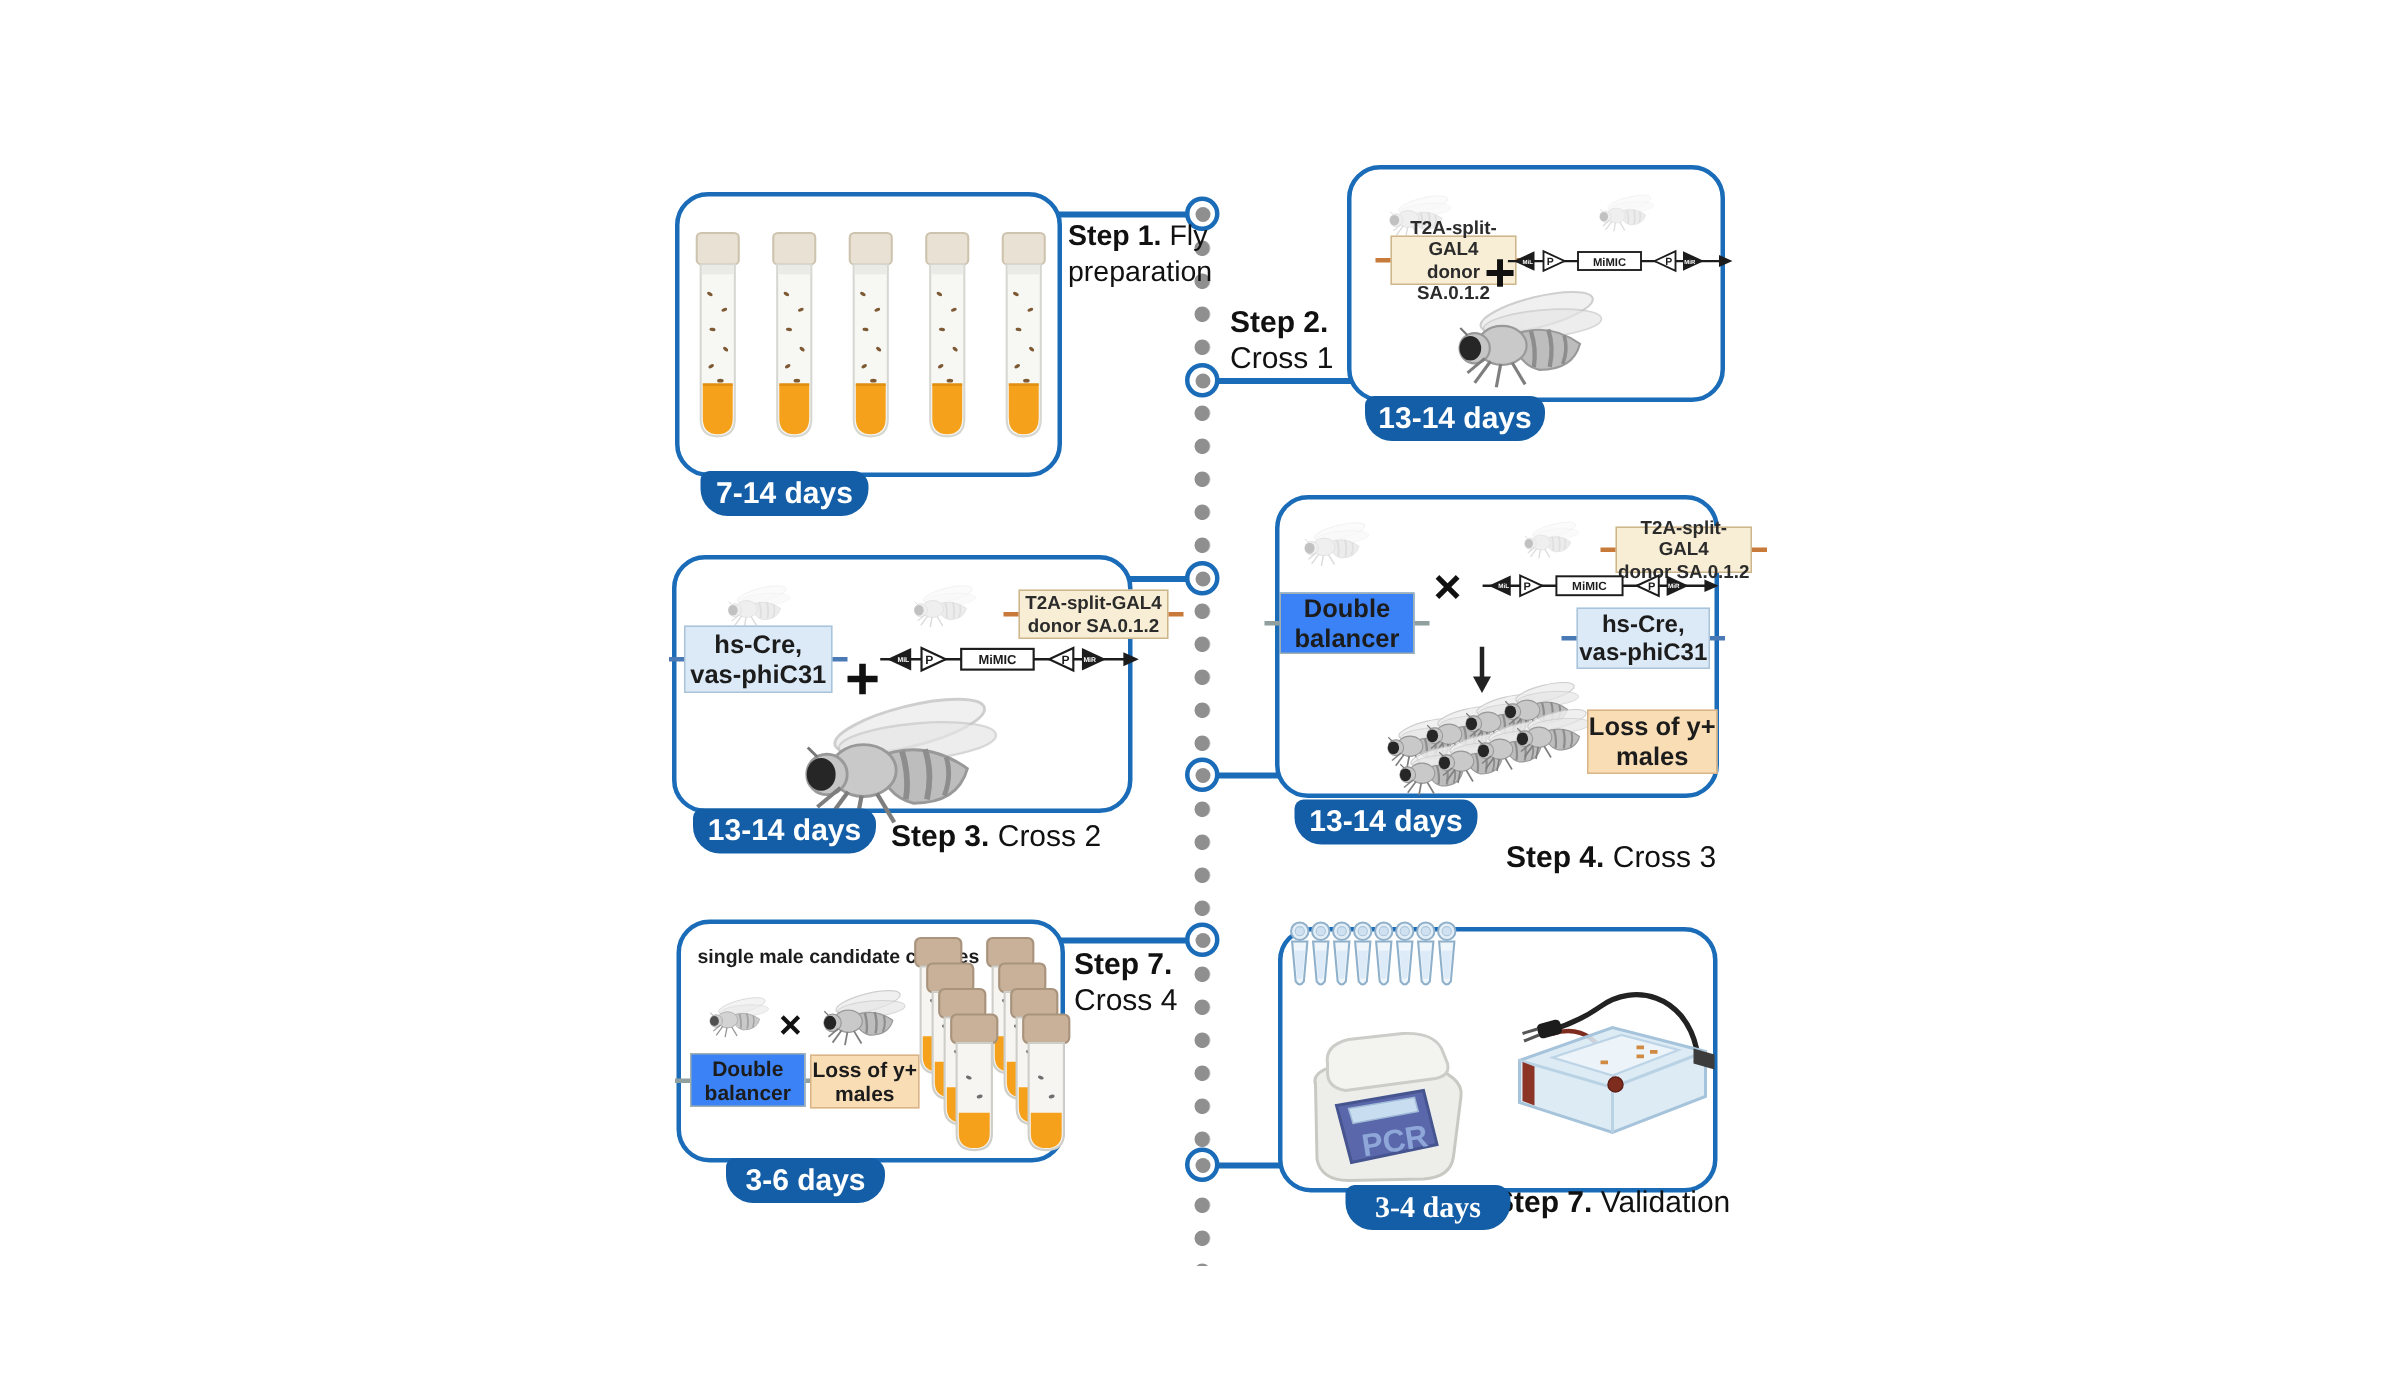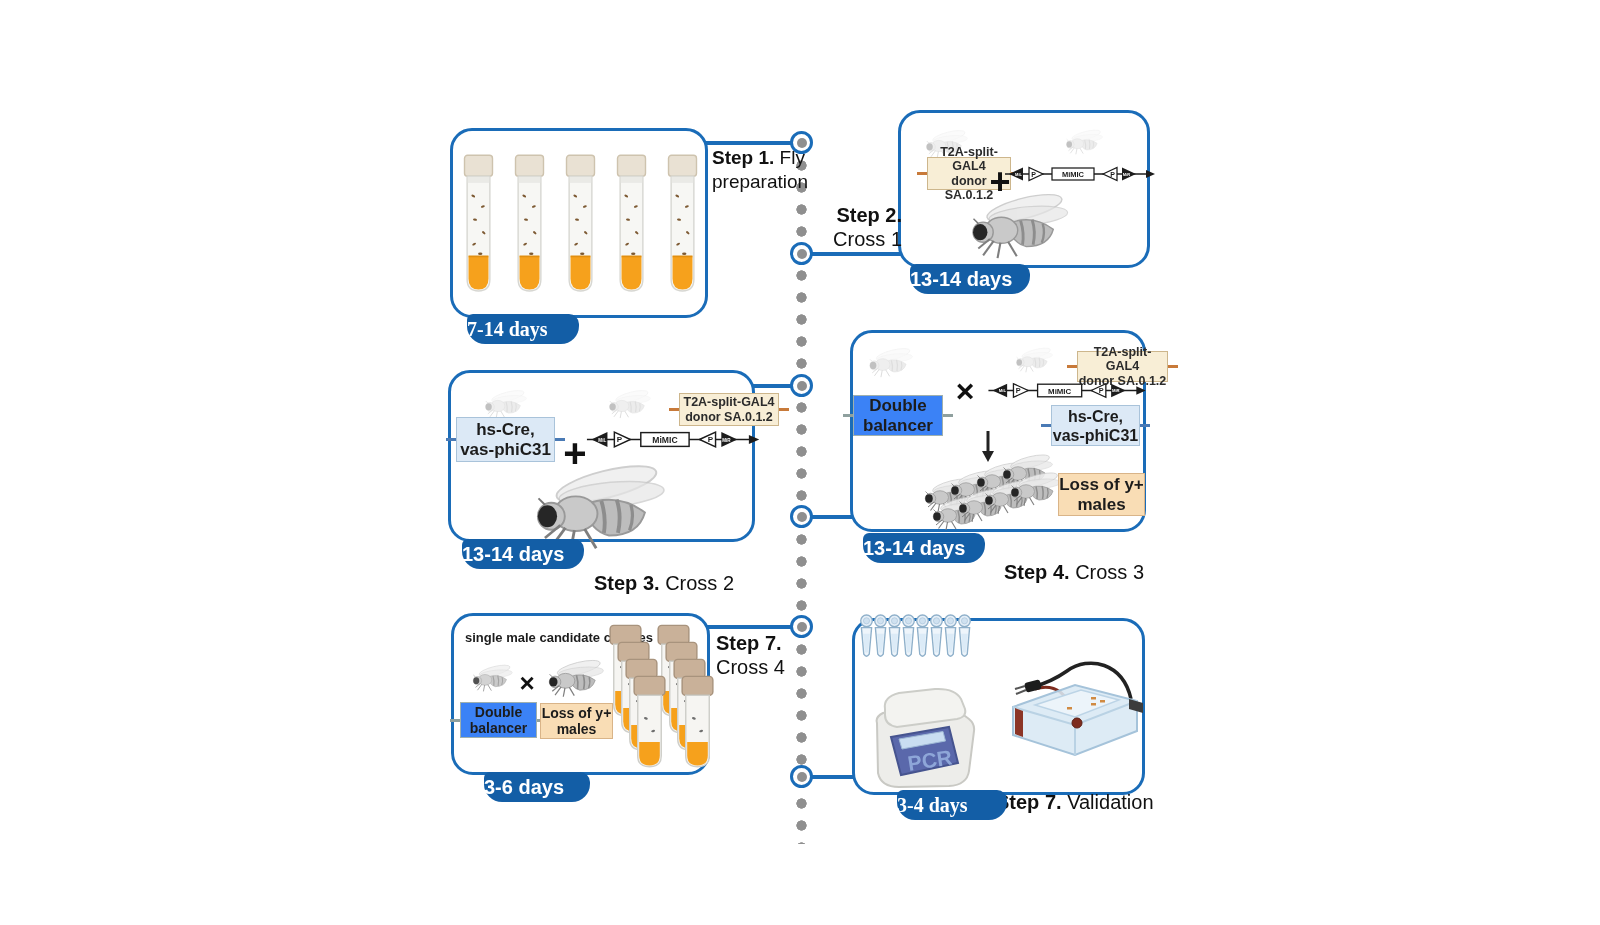--- a/index.html
+++ b/index.html
@@ -1,21 +1,21 @@
 <!DOCTYPE html>
 <html><head>
 <meta charset="utf-8">
 <style>
   html,body{margin:0;padding:0;background:#fff;}
   .stage{position:relative;width:1600px;height:925px;background:#fff;overflow:hidden;
          font-family:"Liberation Sans", sans-serif;color:#1c1c1c;}
   .panel{position:absolute;box-sizing:border-box;background:#fff;border:3.5px solid #1a6cb8;
          border-radius:22px;z-index:1;}
   .badge{position:absolute;height:30px;line-height:30px;background:#135ea6;color:#fff;
-         font-weight:bold;font-size:20px;border-radius:6px 10px 18px 18px;z-index:3;}
+         font-weight:bold;font-size:20px;text-align:center;border-radius:6px 10px 18px 18px;z-index:3;}
   .step-title{position:absolute;font-size:20px;line-height:24px;color:#111;z-index:2;}
   .step-title b{font-weight:bold;}
   .nowrap{white-space:nowrap;}
   .dots{position:absolute;left:796px;top:138px;width:11px;height:706px;z-index:0;
         background-image:radial-gradient(circle at 5.5px 5.5px,#8f8f8f 4.9px,rgba(0,0,0,0) 5.4px);
         background-size:11px 22px;background-repeat:repeat-y;}
   .node{position:absolute;width:17px;height:17px;border:3.5px solid #1a6cb8;background:#fff;
         border-radius:50%;z-index:2;display:flex;align-items:center;justify-content:center;}
   .node::after{content:"";width:10px;height:10px;border-radius:50%;background:#8f8f8f;}
   .connector{position:absolute;height:3.5px;background:#1a6cb8;z-index:1;}
@@ -117,27 +117,27 @@
   <div class="node" style="left:790px;top:615px;"></div>
   <div class="node" style="left:790px;top:765px;"></div>
   <div class="connector" style="left:700px;top:141px;width:96px;"></div>
   <div class="connector" style="left:810px;top:252px;width:92px;"></div>
   <div class="connector" style="left:748px;top:384px;width:48px;"></div>
   <div class="connector" style="left:810px;top:515px;width:44px;"></div>
   <div class="connector" style="left:702px;top:625px;width:92px;"></div>
   <div class="connector" style="left:810px;top:775px;width:46px;"></div>
 
   <div class="step-title" style="left:712px;top:146px;width:104px;font-size:19px;"><b>Step 1.</b> <span>Fly preparation</span></div>
-  <div class="step-title" style="left:820px;top:203px;width:82px;text-align:right;"><b>Step 2.</b> <span>Cross 1</span></div>
-  <div class="step-title nowrap" style="left:594px;top:546px;margin-top:25px;"><b>Step 3.</b> <span>Cross 2</span></div>
+  <div class="step-title" style="left:820px;top:203px;width:82px;"><b>Step 2.</b> <span>Cross 1</span></div>
+  <div class="step-title nowrap" style="left:594px;top:546px;"><b>Step 3.</b> <span>Cross 2</span></div>
   <div class="step-title nowrap" style="left:1004px;top:560px;"><b>Step 4.</b> <span>Cross 3</span></div>
   <div class="step-title" style="left:716px;top:631px;width:82px;"><b>Step 7.</b> <span>Cross 4</span></div>
   <div class="step-title nowrap" style="left:996px;top:790px;"><b>Step 7.</b> <span>Validation</span></div>
 
-  <div class="badge" style="left:467px;top:314px;width:112px;font-family:Liberation Serif, serif;">7-14 days</div>
+  <div class="badge" style="left:467px;top:314px;width:112px;">7-14 days</div>
   <div class="badge" style="left:910px;top:264px;width:120px;">13-14 days</div>
   <div class="badge" style="left:462px;top:539px;width:122px;">13-14 days</div>
   <div class="badge" style="left:863px;top:533px;width:122px;">13-14 days</div>
   <div class="badge" style="left:484px;top:772px;width:106px;">3-6 days</div>
   <div class="badge" style="left:897px;top:790px;width:110px;font-family:Liberation Serif, serif;">3-4 days</div>
 
   <div class="panel" style="left:450px;top:128px;width:258px;height:190px;">
     <svg class="abs" style="left:8px;top:18px;" width="35" height="150" viewBox="0 0 40 160">
         <use href="#vial"></use>
       </svg>

